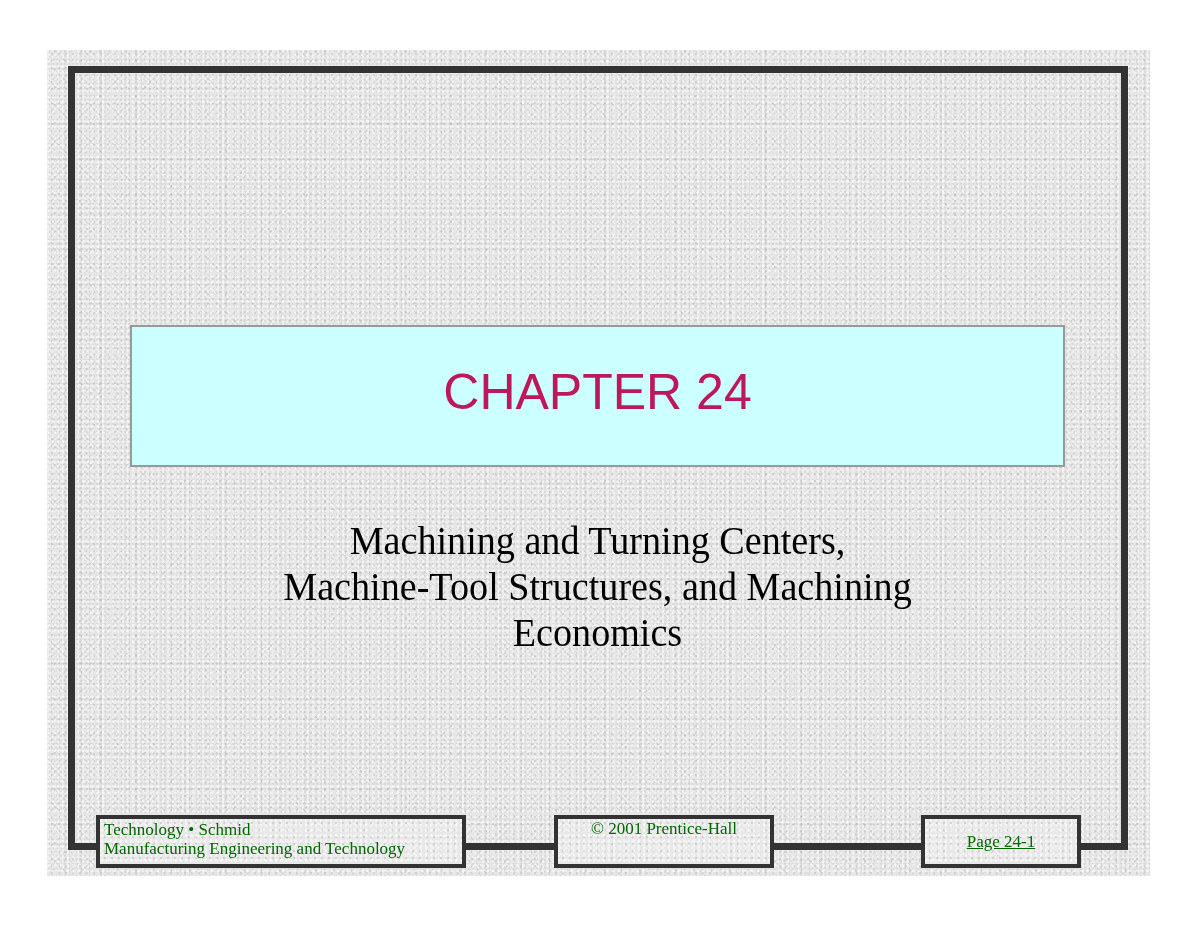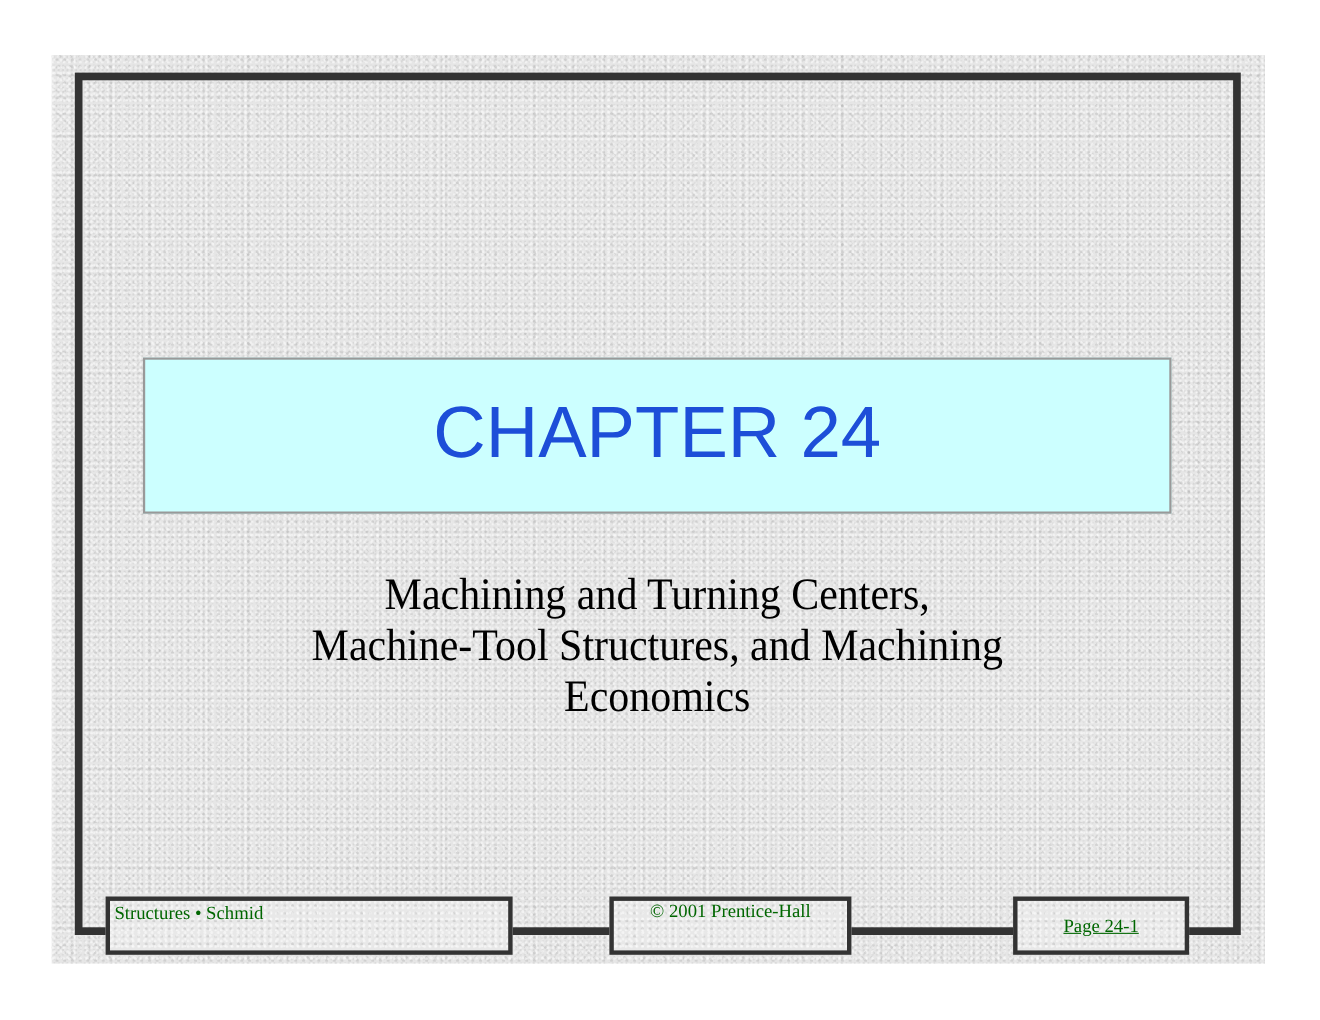--- a/index.html
+++ b/index.html
@@ -23,21 +23,21 @@
     border: 7px solid #333333;
   }
 
   .title-box {
     position: absolute; left: 130px; top: 325px; width: 931px; height: 138px;
     background: #ccffff; border: 2px solid #999999;
     display: flex; align-items: center; justify-content: center;
   }
   .title-text {
     font-family: "Liberation Sans", sans-serif;
-    font-size: 66px; color: #1d4ed8; letter-spacing: 0px;
+    font-size: 50px; color: #be185d; letter-spacing: 0px;
     position: relative; top: -4px;
   }
 
   .subtitle {
     position: absolute; left: 130px; width: 935px; top: 517px;
     text-align: center;
     font-family: "Liberation Serif", serif;
     font-size: 41px; line-height: 46px; color: #000000;
     transform: scaleX(0.93); transform-origin: center;
   }
@@ -71,21 +71,22 @@
   <span class="title-text">CHAPTER 24</span>
 </div>
 
 <div class="subtitle">
   <div>Machining and Turning Centers,</div>
   <div>Machine-Tool Structures, and Machining</div>
   <div>Economics</div>
 </div>
 
 <div class="footer-box fb1">
-  <div class="line l1">Structures • Schmid</div>
+  <div class="line l1">Technology • Schmid</div>
+  <div class="line">Manufacturing Engineering and Technology</div>
 </div>
 
 <div class="footer-box fb2">
   <span>© 2001 Prentice-Hall</span>
 </div>
 
 <div class="footer-box fb3">
   <span>Page 24-1</span>
 </div>
 

